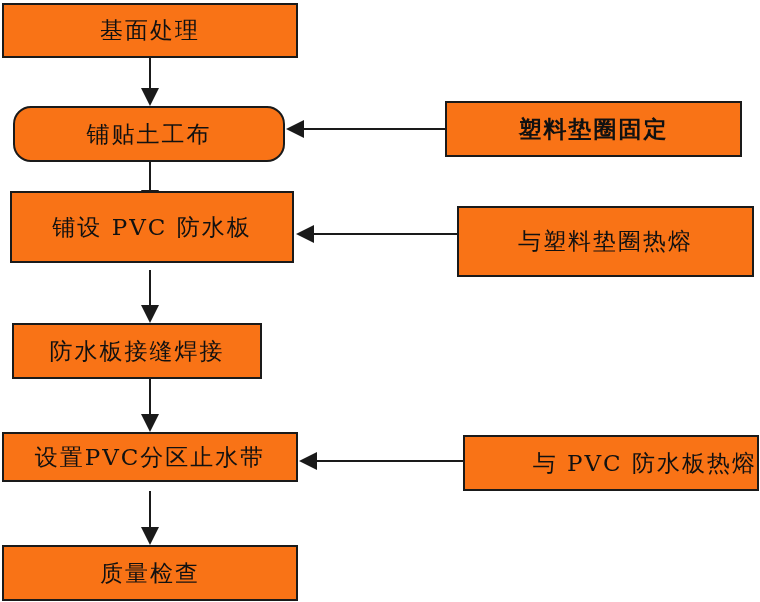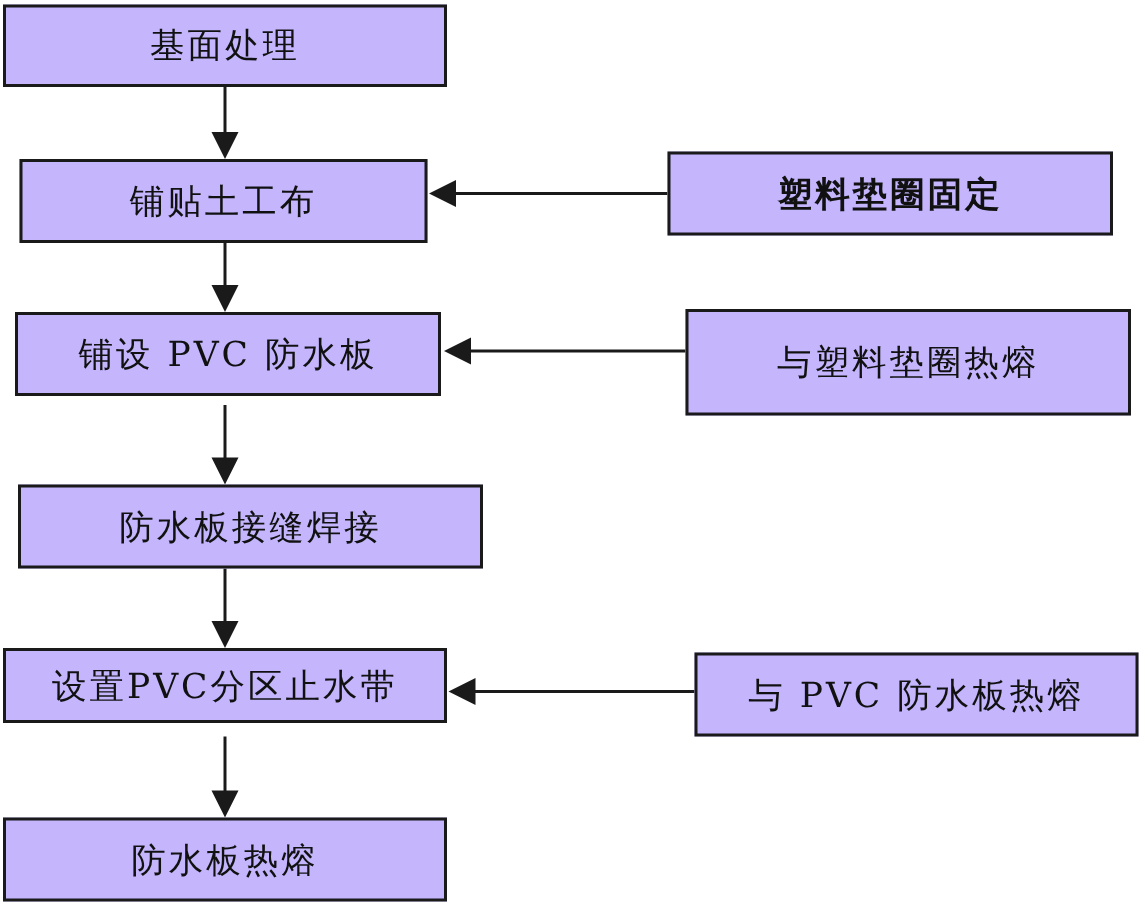--- a/index.html
+++ b/index.html
@@ -11,45 +11,45 @@
       width: 760px;
       height: 602px;
       position: relative;
       overflow: hidden;
       font-family: "DejaVu Serif", "Liberation Serif", serif;
     }
     .box {
       position: absolute;
       box-sizing: border-box;
       border: 2px solid #1a1a1a;
-      background: #c4b5fd;
+      background: #f97316;
       display: flex;
       align-items: center;
       justify-content: center;
       font-size: 23px;
       color: #111111;
       letter-spacing: 2px;
       white-space: nowrap;
     }
     svg.connectors {
       position: absolute;
       left: 0;
       top: 0;
       width: 760px;
       height: 602px;
     }
     #b1 { left: 2px;   top: 3px;   width: 296px; height: 55px; }
-    #b2 { left: 13px;  top: 106px; width: 272px; height: 56px; }
-    #b3 { left: 10px;  top: 208px; width: 284px; height: 56px; }
-    #b4 { left: 12px;  top: 323px; width: 310px; height: 56px; }
+    #b2 { left: 13px;  top: 106px; width: 272px; height: 56px; border-radius: 18px; }
+    #b3 { left: 10px;  top: 191px; width: 284px; height: 72px; }
+    #b4 { left: 12px;  top: 323px; width: 250px; height: 56px; }
     #b5 { left: 2px;   top: 432px; width: 296px; height: 50px; }
     #b6 { left: 2px;   top: 545px; width: 296px; height: 56px; }
     #r1 { left: 445px; top: 101px; width: 297px; height: 56px; font-weight: bold; }
     #r2 { left: 457px; top: 206px; width: 297px; height: 71px; }
-    #r3 { left: 463px; top: 435px; width: 296px; height: 56px; }
+    #r3 { left: 463px; top: 435px; width: 296px; height: 56px; justify-content: flex-end; }
   </style>
 </head>
 <body>
 
 <svg class="connectors" xmlns="http://www.w3.org/2000/svg">
 
   <g>
     <line x1="150" y1="58" x2="150" y2="90" stroke="#1a1a1a" stroke-width="2"></line>
     <polygon points="141,88 159,88 150,106" fill="#1a1a1a"></polygon>
   </g>
@@ -93,21 +93,21 @@
 <div class="box" id="b3">
   <span>铺设 PVC 防水板</span>
 </div>
 <div class="box" id="b4">
   <span>防水板接缝焊接</span>
 </div>
 <div class="box" id="b5">
   <span>设置PVC分区止水带</span>
 </div>
 <div class="box" id="b6">
-  <span>防水板热熔</span>
+  <span>质量检查</span>
 </div>
 
 <div class="box" id="r1">
   <span>塑料垫圈固定</span>
 </div>
 <div class="box" id="r2">
   <span>与塑料垫圈热熔</span>
 </div>
 <div class="box" id="r3">
   <span>与 PVC 防水板热熔</span>

